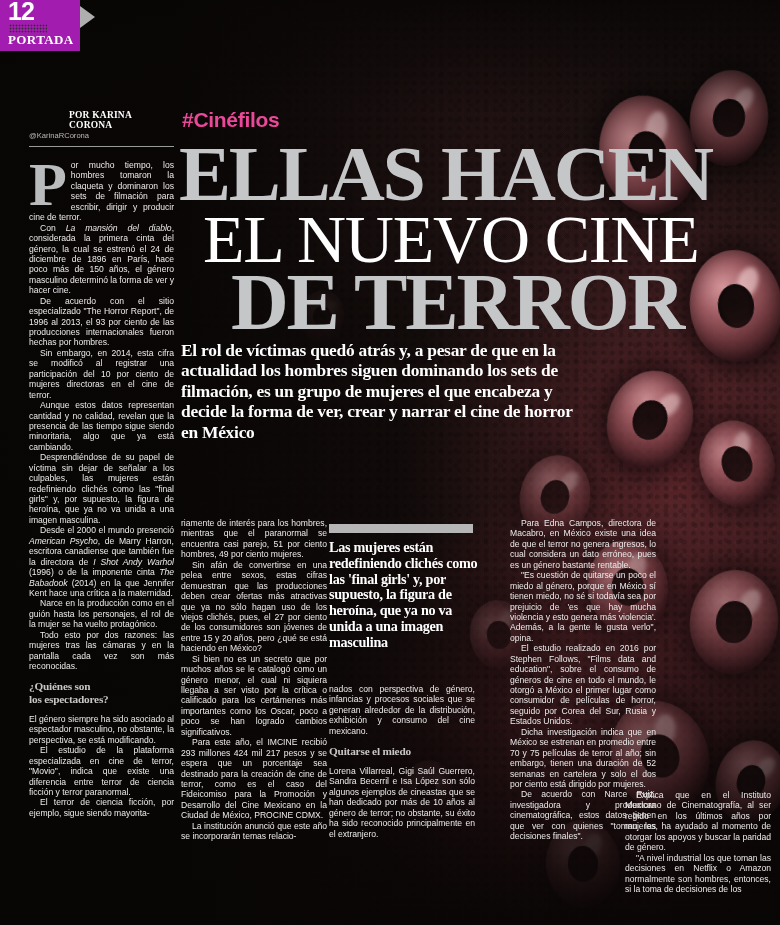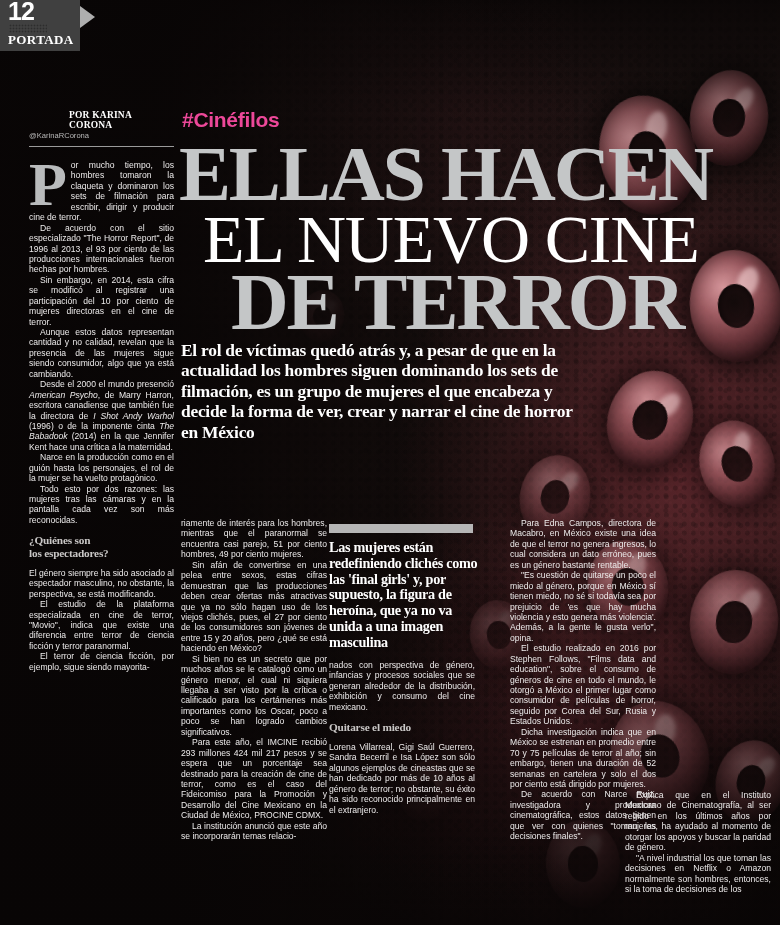--- a/index.html
+++ b/index.html
@@ -53,21 +53,21 @@
   #bg .vignette{
     position:absolute;inset:0;
     background:
       linear-gradient(90deg, rgba(8,5,5,.97) 0px, rgba(8,5,5,.93) 175px, rgba(10,6,6,.55) 330px, rgba(10,6,6,.18) 470px, rgba(10,6,6,0) 600px),
       linear-gradient(0deg, rgba(8,5,5,.88) 0%, rgba(8,5,5,.25) 22%, rgba(8,5,5,0) 45%),
       linear-gradient(180deg, rgba(8,5,5,.85) 0%, rgba(8,5,5,.2) 12%, rgba(8,5,5,0) 28%);
   }
 
   
   #flag{
-    position:absolute;left:0;top:0;width:80px;height:51px;background:#404040;z-index:6;
+    position:absolute;left:0;top:0;width:80px;height:51px;background:#a21caf;z-index:6;
   }
   #flag .arrow{
     position:absolute;left:80px;top:6px;width:0;height:0;
     border-top:11px solid transparent;border-bottom:11px solid transparent;
     border-left:15px solid #aeaeae;
   }
   #flag .pgnum{
     position:absolute;left:8px;top:-1px;color:#fff;font-weight:bold;font-size:25px;
     letter-spacing:-1px;font-family:"Liberation Sans", sans-serif;line-height:1;
   }
@@ -146,21 +146,21 @@
   #col4{left:477px;top:518px;width:146px;margin-left:33px;}
   #col5{left:625px;top:790px;width:146px;}
 
   
   #pullquote{position:absolute;left:329px;top:524px;width:150px;z-index:6;}
   #pullquote .bar{height:9px;background:#b6b6b6;width:144px;}
   #pullquote .pq-text{
     margin-top:7px;color:#ffffff;font-family:"Liberation Serif", serif;
     font-weight:bold;font-size:14.2px;line-height:1.115;letter-spacing:-.3px;
   }
-  #col3.shifted{top:660px;}
+  #col3.shifted{top:684px;}
 </style>
 </head>
 <body>
 
 <div id="bg">
   <div class="base"></div>
   <div class="grain"></div>
 
   <div class="sucker" style="left:600px;top:95px;width:96px;height:120px;transform:rotate(-14deg);"></div>
   <div class="sucker" style="left:690px;top:70px;width:78px;height:96px;transform:rotate(8deg);opacity:.85;"></div>
@@ -198,23 +198,25 @@
 <div id="headline">
   <div class="h-line hl-1">ELLAS HACEN</div>
   <div class="h-line hl-2">EL NUEVO CINE</div>
   <div class="h-line hl-3">DE TERROR</div>
 </div>
 
 <div id="deck">El rol de víctimas quedó atrás y, a pesar de que en la actualidad los hombres siguen dominando los sets de filmación, es un grupo de mujeres el que encabeza y decide la forma de ver, crear y narrar el cine de horror en México</div>
 
 <div class="col" id="col1">
   <p class="noind"><span class="dropcap">P</span><span>or mucho tiempo, los hombres tomaron la claqueta y dominaron los sets de filmación para escribir, dirigir y producir cine de terror.</span></p>
+  <p><span>Con </span><i>La mansión del diablo</i><span>, considerada la primera cinta del género, la cual se estrenó el 24 de diciembre de 1896 en París, hace poco más de 150 años, el género masculino determinó la forma de ver y hacer cine.</span></p>
   <p>De acuerdo con el sitio especializado "The Horror Report", de 1996 al 2013, el 93 por ciento de las producciones internacionales fueron hechas por hombres.</p>
   <p>Sin embargo, en 2014, esta cifra se modificó al registrar una participación del 10 por ciento de mujeres directoras en el cine de terror.</p>
-  <p>Aunque estos datos representan cantidad y no calidad, revelan que la presencia de las mujeres sigue siendo consumidor, algo que ya está cambiando.</p>
+  <p>Aunque estos datos representan cantidad y no calidad, revelan que la presencia de las tiempo sigue siendo minoritaria, algo que ya está cambiando.</p>
+  <p>Desprendiéndose de su papel de víctima sin dejar de señalar a los culpables, las mujeres están redefiniendo clichés como las "final girls" y, por supuesto, la figura de heroína, que ya no va unida a una imagen masculina.</p>
   <p><span>Desde el 2000 el mundo presenció </span><i>American Psycho</i><span>, de Marry Harron, escritora canadiense que también fue la directora de </span><i>I Shot Andy Warhol</i><span> (1996) o de la imponente cinta </span><i>The Babadook</i><span> (2014) en la que Jennifer Kent hace una crítica a la maternidad.</span></p>
   <p>Narce en la producción como en el guión hasta los personajes, el rol de la mujer se ha vuelto protagónico.</p>
   <p>Todo esto por dos razones: las mujeres tras las cámaras y en la pantalla cada vez son más reconocidas.</p>
   <div class="subhead">¿Quiénes son<br>los espectadores?</div>
   <p class="noind">El género siempre ha sido asociado al espectador masculino, no obstante, la perspectiva, se está modificando.</p>
   <p>El estudio de la plataforma especializada en cine de terror, "Movio", indica que existe una diferencia entre terror de ciencia ficción y terror paranormal.</p>
   <p>El terror de ciencia ficción, por ejemplo, sigue siendo mayorita-</p>
 </div>
 
 <div class="col" id="col2">

